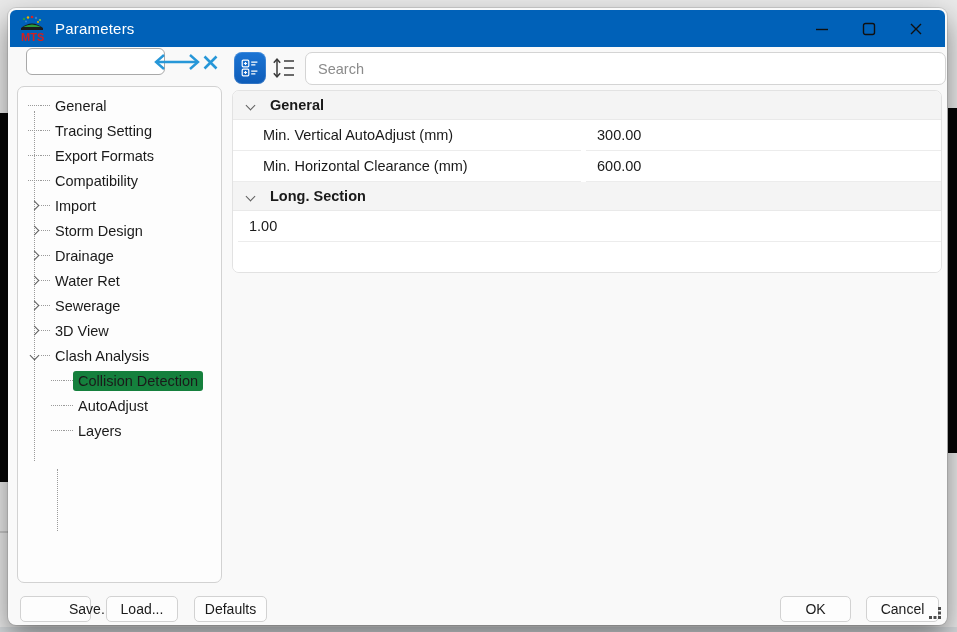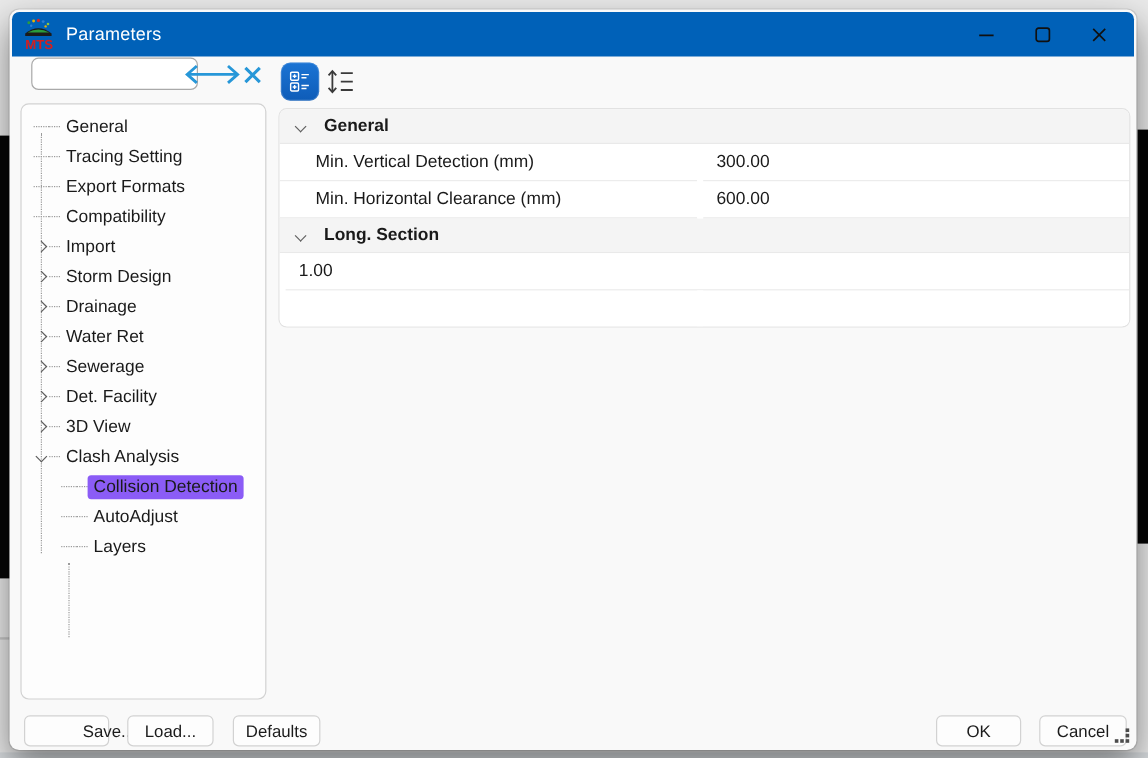--- a/index.html
+++ b/index.html
@@ -49,21 +49,21 @@
   }
   .vline{position:absolute;width:0;border-left:1px dotted #9b9b9b;}
   .vline-root{left:16px;top:24px;height:350px;}
   .vline-child{left:39px;top:382px;height:62px;}
   .tree-row{position:relative;height:25px;display:flex;align-items:center;padding-left:10px;cursor:default;font-size:14.5px;color:#1a1a1a;}
   .tree-row.child{padding-left:33px;}
   .exp{width:13px;height:13px;display:flex;align-items:center;justify-content:center;flex:0 0 auto;}
   .exp.leaf{height:0;border-top:1px dotted #9b9b9b;}
   .hstub{width:9px;height:0;border-top:1px dotted #9b9b9b;flex:0 0 auto;}
   .tlabel{padding:2px 5px;margin-left:0;white-space:nowrap;}
-  .tree-row.selected .tlabel{background:#8b5cf6;border-radius:3px;text-align:center;}
+  .tree-row.selected .tlabel{background:#15803d;border-radius:3px;text-align:center;}
   .chev{display:inline-block;width:6px;height:6px;border:solid #5c5c5c;border-width:0 1.3px 1.3px 0;}
   .chev.r{transform:rotate(-45deg);}
   .chev.d{transform:rotate(45deg);}
 
   
   .view-btn{
     position:absolute;left:226px;top:44px;width:32px;height:32px;border:none;cursor:pointer;
     background:linear-gradient(#1b74d4,#0e5cb8);border-radius:8px;
     display:flex;align-items:center;justify-content:center;box-shadow:inset 0 0 0 1px rgba(255,255,255,.15);
   }
@@ -225,27 +225,20 @@
             <i class="chev r"></i>
           </span>
           <span class="hstub"></span>
           <span class="tlabel">Sewerage</span>
         </div>
         <div class="tree-row">
           <span class="exp">
             <i class="chev r"></i>
           </span>
           <span class="hstub"></span>
-          <span class="tlabel">Det. Facility</span>
-        </div>
-        <div class="tree-row">
-          <span class="exp">
-            <i class="chev r"></i>
-          </span>
-          <span class="hstub"></span>
           <span class="tlabel">3D View</span>
         </div>
         <div class="tree-row">
           <span class="exp">
             <i class="chev d"></i>
           </span>
           <span class="hstub"></span>
           <span class="tlabel">Clash Analysis</span>
         </div>
         <div class="tree-row child selected">
@@ -285,28 +278,29 @@
         <line x1="5" y1="2.5" x2="5" y2="19.5"></line>
         <path d="M1.8 5.8 L5 2.2 L8.2 5.8"></path>
         <path d="M1.8 16.2 L5 19.8 L8.2 16.2"></path>
         <line x1="12" y1="4" x2="22" y2="4"></line>
         <line x1="12" y1="11" x2="22" y2="11"></line>
         <line x1="12" y1="18" x2="22" y2="18"></line>
       </g>
     </svg>
   </button>
 
+  <input class="search-input" type="text" placeholder="Search" style="">
 
   <div class="grid-card">
       <div class="sec-header">
         <i class="chev d sec-chev"></i>
         <span class="sec-title">General</span>
       </div>
       <div class="prow">
-        <div class="pcell plabel">Min. Vertical Detection (mm)</div>
+        <div class="pcell plabel">Min. Vertical AutoAdjust (mm)</div>
         <div class="pgap"></div>
         <div class="pcell pvalue">300.00</div>
       </div>
       <div class="prow">
         <div class="pcell plabel">Min. Horizontal Clearance (mm)</div>
         <div class="pgap"></div>
         <div class="pcell pvalue">600.00</div>
       </div>
       <div class="sec-header">
         <i class="chev d sec-chev"></i>

